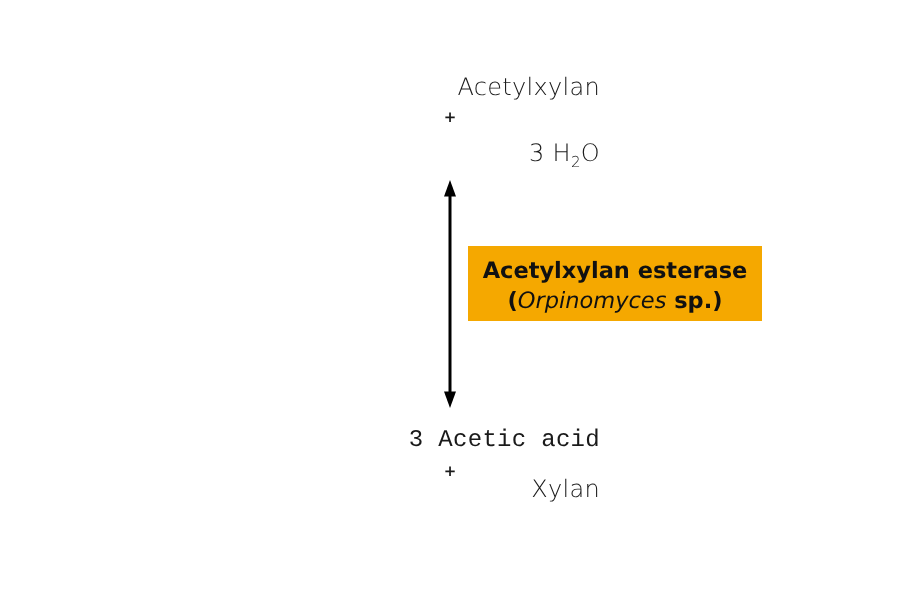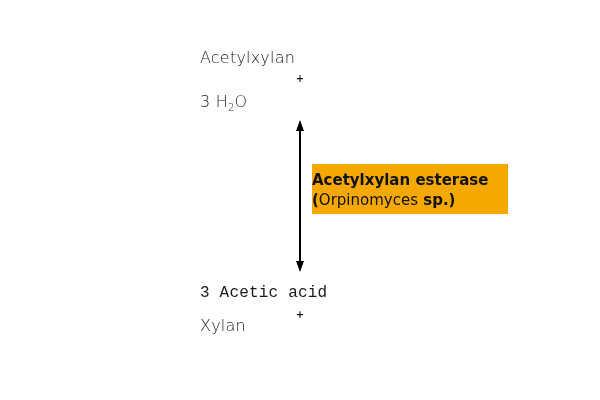--- a/index.html
+++ b/index.html
@@ -1,33 +1,33 @@
 <!DOCTYPE html>
 <html><head>
 <meta charset="utf-8">
 <style>
   html, body { margin: 0; padding: 0; }
   body {
     width: 600px; height: 400px; background: #ffffff; position: relative; overflow: hidden;
     font-family: "DejaVu Sans", "Liberation Sans", sans-serif; color: #1a1a1a;
   }
   .label {
-    position: absolute; left: 200px; width: 200px; text-align: left;
+    position: absolute; left: 200px; width: 200px; text-align: right;
     font-size: 16px; font-weight: 300; letter-spacing: 0.2px;
   }
   .plus { position: absolute; left: 200px; width: 200px; text-align: center; font-size: 10px; font-weight: bold; }
   .sub { font-size: 10px; vertical-align: -4px; }
   #arrow { position: absolute; left: 292px; top: 118px; }
   .enzyme-box {
     position: absolute; left: 312px; top: 164px; width: 196px; height: 50px;
-    background: #f5a800; box-sizing: border-box; padding-top: 6px;
+    background: #f5a800; text-align: center; box-sizing: border-box; padding-top: 6px;
     font-family: "DejaVu Sans", "Liberation Sans", sans-serif; font-weight: bold; font-size: 15px; line-height: 20px;
     color: #111;
   }
-  .enzyme-box .line2 .ital { font-weight: normal; }
+  .enzyme-box .line2 .ital { font-style: italic; font-weight: normal; }
 </style>
 </head>
 <body>
 
 <div class="label" style="top:48px;">Acetylxylan</div>
 <div class="plus" style="top:73px;">+</div>
 <div class="label" style="top:92px;"><span>3 H</span><span class="sub">2</span><span>O</span></div>
 
 <svg id="arrow" width="16" height="156">
   <line x1="8" y1="10" x2="8" y2="146" stroke="#000" stroke-width="2"></line>

